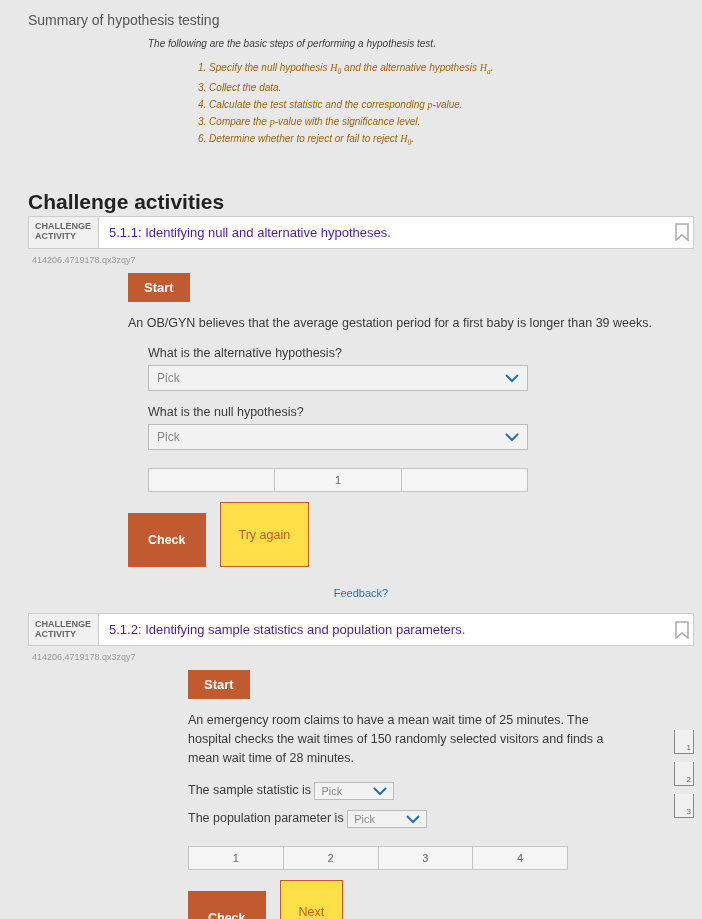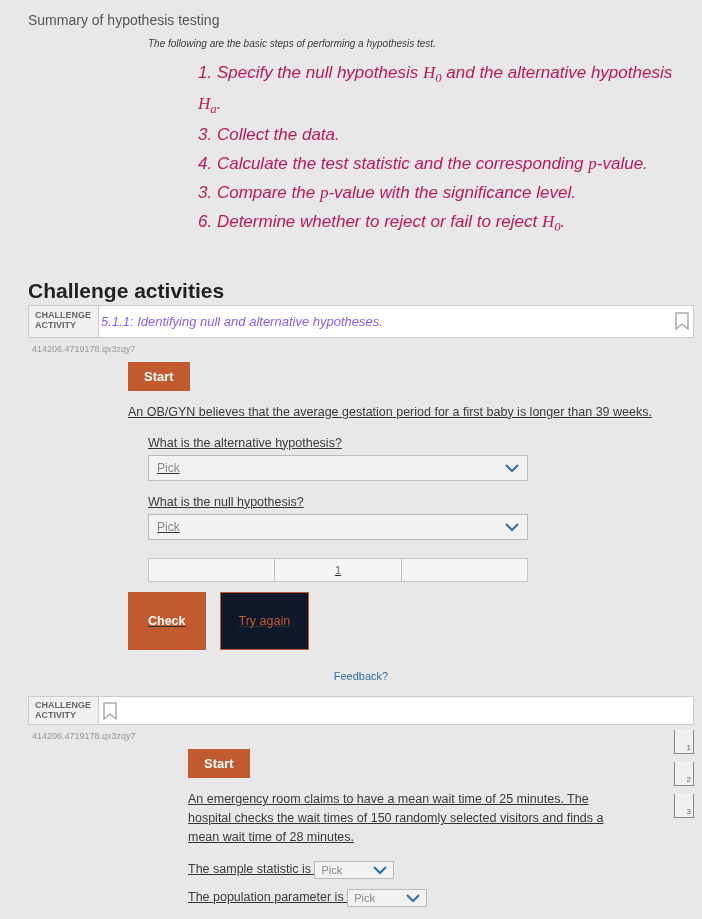--- a/index.html
+++ b/index.html
@@ -20,24 +20,24 @@
     .intro {
       font-style: italic;
       color: #3a3a3a;
       padding-left: 120px;
       padding-right: 10px;
       margin-bottom: 10px;
       font-size: 10px;
     }
     .steps {
       font-style: italic;
-      color: #be185d;
+      color: #a16207;
       padding-left: 170px;
       padding-right: 10px;
-      font-size: 17px;
+      font-size: 10px;
       line-height: 1.7;
     }
     .var { font-style: italic; font-family: "Times New Roman", serif; }
     .sub { font-size: 0.75em; vertical-align: sub; }
     .challenge-heading {
       font-weight: bold;
       font-size: 21px;
       color: #222;
       margin-top: 40px;
       margin-bottom: 2px;
@@ -60,43 +60,41 @@
       padding: 4px 6px;
       width: 70px;
       border-right: 1px solid #ccc;
       display: flex;
       flex-direction: column;
       justify-content: center;
     }
     .activity-title {
       flex: 1;
       font-size: 13px;
-      color: #8b5cf6;
-      padding: 8px 2px;
-      display: flex;
-      align-items: center;
-      font-style: italic;
+      color: #4c1d95;
+      padding: 8px 10px;
+      display: flex;
+      align-items: center;
     }
     .activity-bookmark {
       width: 22px;
       display: flex;
       align-items: center;
       justify-content: center;
       color: #aaa;
     }
     .bookmark-svg { width: 14px; height: 18px; }
     .activity-id {
       font-size: 9px;
       color: #999;
       margin: 6px 0 8px 4px;
     }
     .activity-body {
       padding-left: 100px;
       padding-right: 20px;
-      text-decoration: underline;
     }
     .activity-body.shifted { padding-left: 160px; padding-right: 60px; }
     .start-btn {
       background: #c15a2e;
       color: #fff;
       border: none;
       padding: 7px 16px;
       font-size: 13px;
       font-weight: bold;
       cursor: pointer;
@@ -165,23 +163,24 @@
       margin-bottom: 10px;
     }
     .btn-orange {
       background: #c15a2e;
       color: #fff;
       border: none;
       padding: 20px 20px;
       font-size: 12.5px;
       font-weight: bold;
       cursor: pointer;
+      margin-top: 11px;
     }
     .btn-outline {
-      background: #0f172a;
+      background: #fde047;
       border: 1px solid #c15a2e;
       color: #c15a2e;
       padding: 21px 18px;
       font-size: 12.5px;
       cursor: pointer;
       text-align: right;
     }
     .feedback {
       text-align: center;
       font-size: 11px;
@@ -295,20 +294,21 @@
 </div>
 
 <div class="feedback">Feedback?</div>
 
 <div class="activity">
   <div class="activity-header">
     <div class="activity-label">
       <span>CHALLENGE</span>
       <span>ACTIVITY</span>
     </div>
+    <div class="activity-title">5.1.2: Identifying sample statistics and population parameters.</div>
     <div class="activity-bookmark">
       <svg class="bookmark-svg" viewBox="0 0 14 18">
           <path d="M1 1 h12 v16 l-6 -5 l-6 5 z" fill="none" stroke="#aaa" stroke-width="1.5"></path>
         </svg>
     </div>
   </div>
   <div class="activity-id">414206.4719178.qx3zqy7</div>
   <div class="activity-body shifted">
     <button class="start-btn">Start</button>
     <div class="prompt">An emergency room claims to have a mean wait time of 25 minutes. The hospital checks the wait times of 150 randomly selected visitors and finds a mean wait time of 28 minutes.</div>

